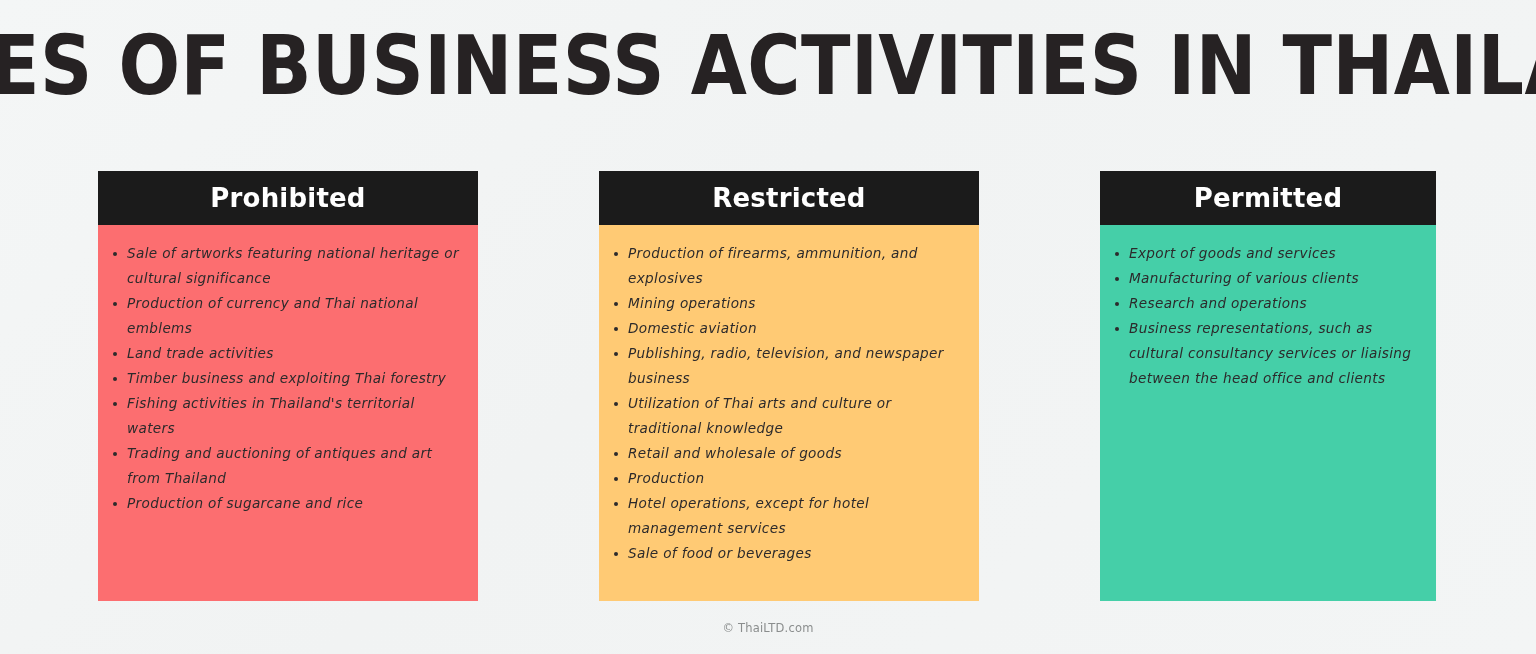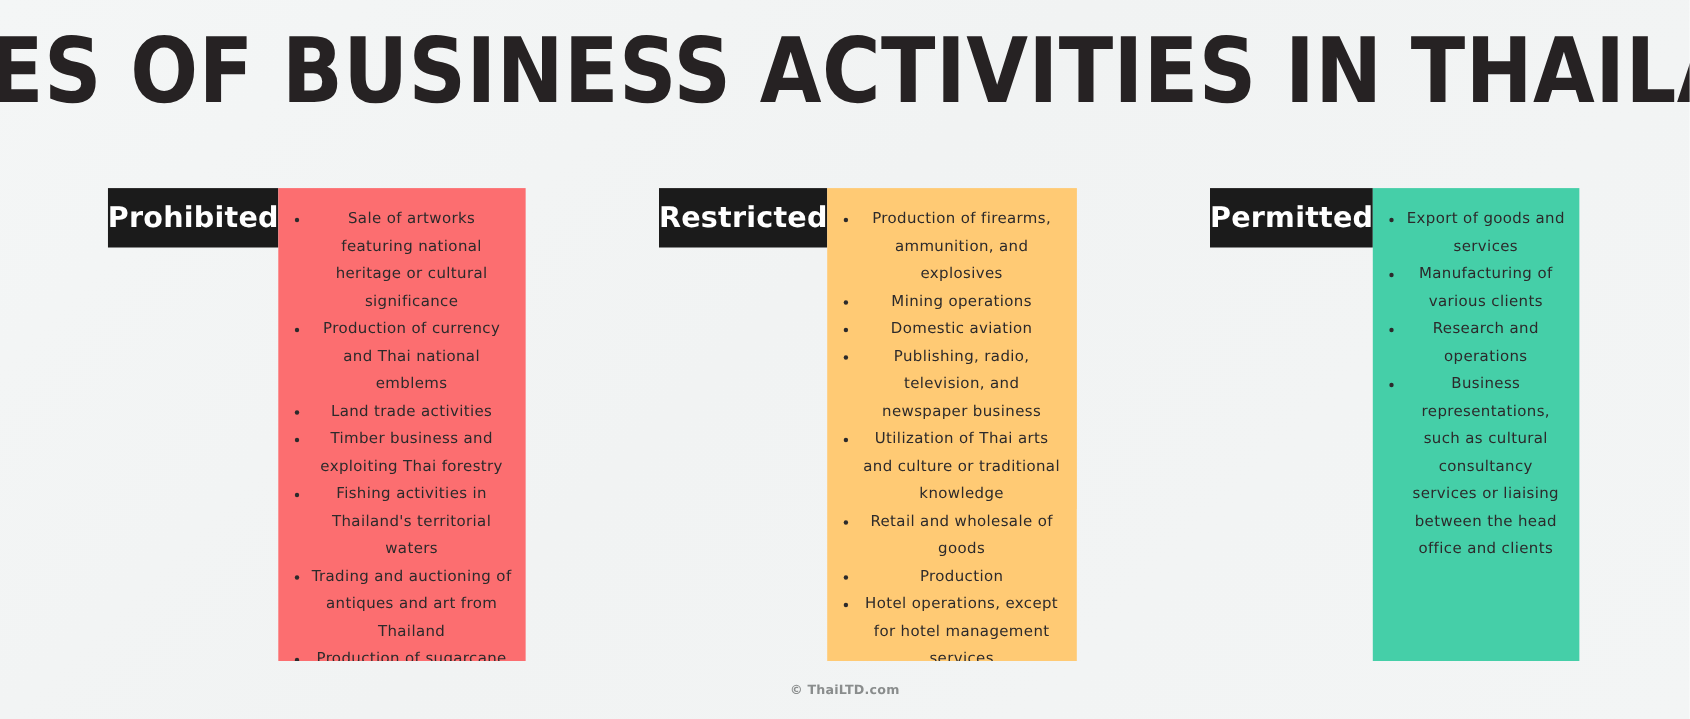--- a/index.html
+++ b/index.html
@@ -56,23 +56,22 @@
     display: flex;
     justify-content: space-between;
     align-items: flex-start;
   }
 
   .card {
     width: 380px;
     height: 430px;
     box-sizing: border-box;
     display: flex;
-    flex-direction: row;
+    flex-direction: column;
     overflow: hidden;
-    text-align: center;
   }
   .card.wide { width: 336px; }
 
   .card-header {
     background: #1b1b1b;
     height: 54px;
     flex: 0 0 54px;
     display: flex;
     align-items: center;
     justify-content: center;
@@ -89,20 +88,21 @@
   .card-body {
     flex: 1 1 auto;
     padding: 16px 12px 10px 12px;
     box-sizing: border-box;
   }
 
   .card-list {
     margin: 0;
     padding: 0;
     list-style: none;
+    font-style: italic;
   }
   .card-list li {
     position: relative;
     padding-left: 17px;
     margin: 0 0 0 0;
     font-family: "DejaVu Sans", sans-serif;
     font-size: 13.6px;
     line-height: 25px;
     letter-spacing: 0.35px;
     color: #2c2a2b;
@@ -123,21 +123,20 @@
   .card-restricted .card-body { background: #ffca74; }
   .card-permitted  .card-body { background: #45cfa8; }
 
   
   .footer {
     position: absolute;
     left: 0;
     top: 618px;
     width: 1536px;
     text-align: center;
-    font-weight: bold;
   }
   .footer-text {
     font-family: "DejaVu Sans", sans-serif;
     font-size: 11.5px;
     line-height: 14px;
     color: #8a8d8d;
     letter-spacing: 0.2px;
   }
 </style>
 </head>

